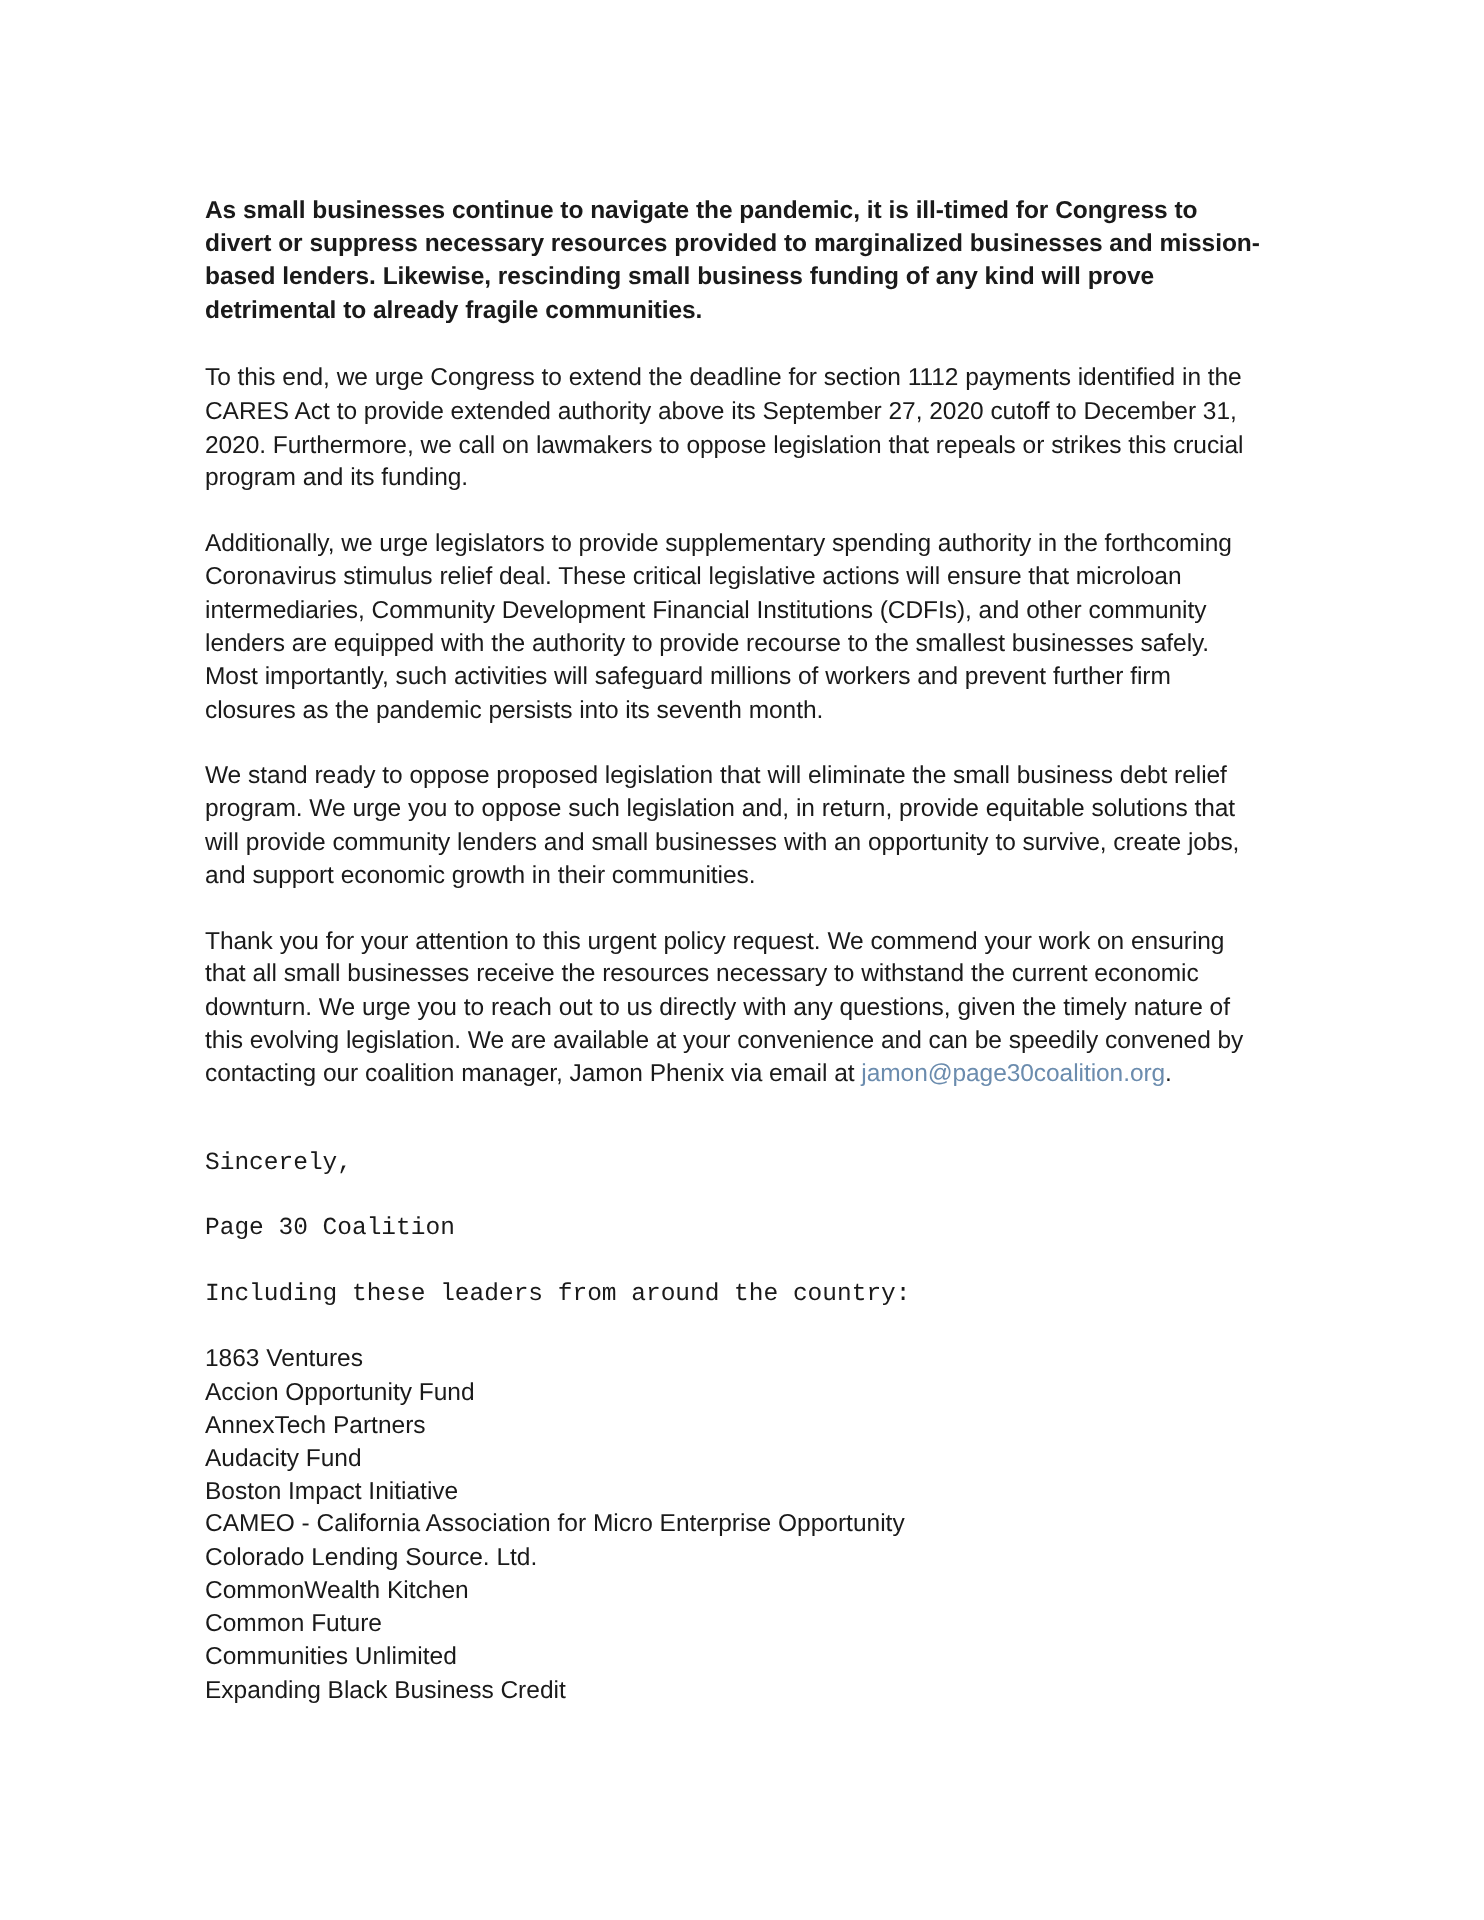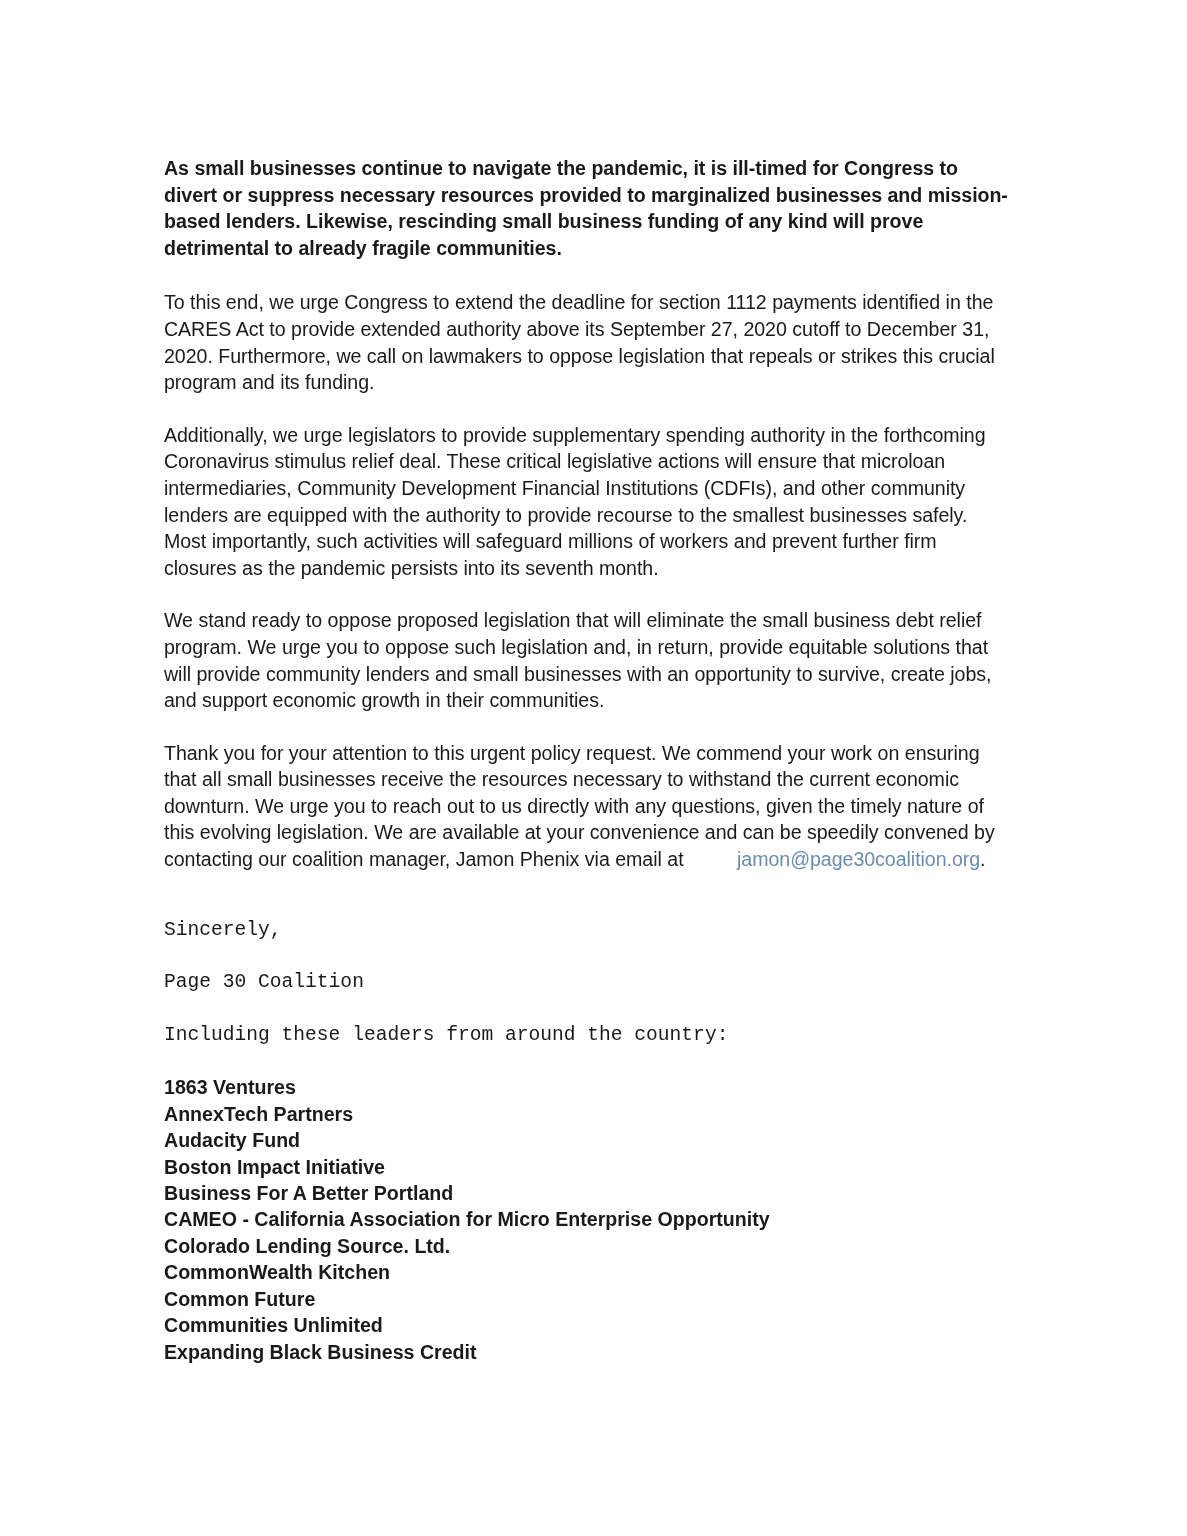--- a/index.html
+++ b/index.html
@@ -35,36 +35,34 @@
   }
   p.lead {
     font-weight: bold;
     margin-bottom: 28px;
   }
   .italic {
   }
   a.email-link {
     color: #6b8cae;
     text-decoration: none;
-    margin-left: 48px;
   }
   .sig-block {
     margin-top: 44px;
     font-family: Liberation Mono, monospace;
   }
   p.sig-line {
     margin: 0 0 26px 0;
     font-size: 19.6px;
     line-height: 26.6px;
   }
   .org-list {
     margin: 0;
     padding: 0;
     list-style: none;
-    font-weight: bold;
   }
   .org-list li {
     font-size: 19.6px;
     line-height: 26.4px;
     margin: 0;
     padding: 0;
   }
 </style>
 </head>
 <body>
@@ -83,24 +81,24 @@
     <p class="para"><span>Thank you for your attention to this urgent policy request. We commend your work on ensuring that all small businesses receive the resources necessary to withstand the current economic downturn. We urge you to reach out to us directly with any questions, given the timely nature of this evolving legislation. We are available at your convenience and can be speedily convened by contacting our coalition manager, Jamon Phenix via email at </span><a class="email-link" href="#">jamon@page30coalition.org</a><span>.</span></p>
 
     <div class="sig-block">
       <p class="sig-line">Sincerely,</p>
       <p class="sig-line">Page 30 Coalition</p>
       <p class="sig-line">Including these leaders from around the country:</p>
     </div>
 
     <ul class="org-list">
       <li>1863 Ventures</li>
+      <li>Accion Opportunity Fund</li>
       <li>AnnexTech Partners</li>
       <li>Audacity Fund</li>
       <li>Boston Impact Initiative</li>
-      <li>Business For A Better Portland</li>
       <li>CAMEO - California Association for Micro Enterprise Opportunity</li>
       <li>Colorado Lending Source. Ltd.</li>
       <li>CommonWealth Kitchen</li>
       <li>Common Future</li>
       <li>Communities Unlimited</li>
       <li>Expanding Black Business Credit</li>
     </ul>
 
   </div>
 </div>

